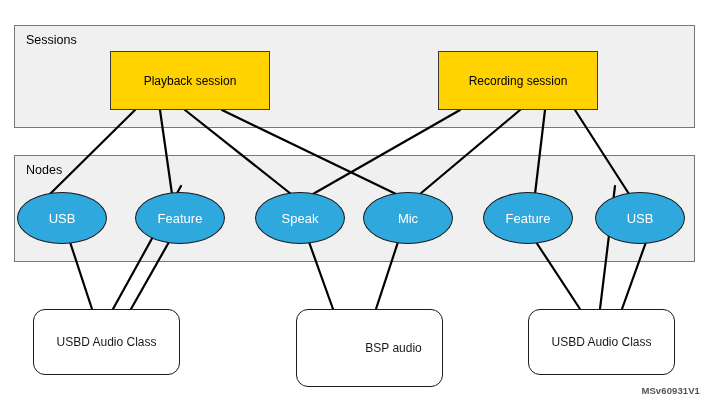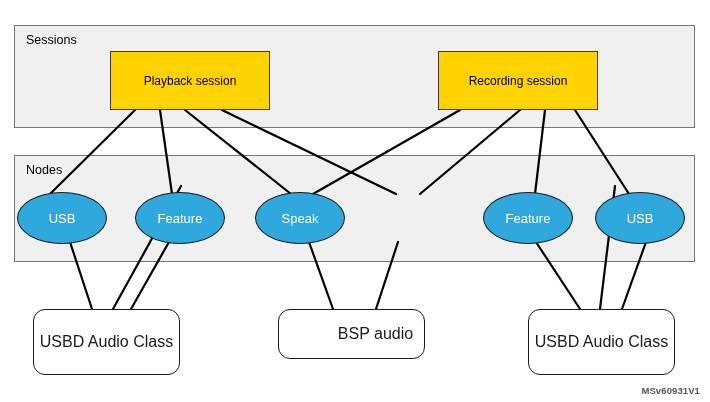--- a/index.html
+++ b/index.html
@@ -69,21 +69,21 @@
   }
   .driver-box {
     position: absolute;
     background: #ffffff;
     border: 1.8px solid #1a1a1a;
     border-radius: 12px;
     box-sizing: border-box;
     display: flex;
     align-items: center;
     justify-content: center;
-    font-size: 16px;
+    font-size: 12px;
     color: #1a1a1a;
     z-index: 5;
   }
   .watermark {
     position: absolute;
     right: 10px;
     bottom: 6px;
     font-size: 9.5px;
     color: #555555;
     letter-spacing: 0.1px;
@@ -131,31 +131,34 @@
 
   <div class="node-ellipse" id="node-usb-left" style="left: 17px; top: 192px; width: 90px; height: 52px;">
     <span>USB</span>
   </div>
   <div class="node-ellipse" id="node-feature-left" style="left: 135px; top: 192px; width: 90px; height: 52px;">
     <span>Feature</span>
   </div>
   <div class="node-ellipse" id="node-speak" style="left: 255px; top: 192px; width: 90px; height: 52px; text-align: center;">
     <span>Speak</span>
   </div>
+  <div class="node-ellipse" id="node-mic" style="left: 363px; top: 192px; width: 90px; height: 52px;">
+    <span>Mic</span>
+  </div>
   <div class="node-ellipse" id="node-feature-right" style="left: 483px; top: 192px; width: 90px; height: 52px;">
     <span>Feature</span>
   </div>
   <div class="node-ellipse" id="node-usb-right" style="left: 595px; top: 192px; width: 90px; height: 52px;">
     <span>USB</span>
   </div>
 
   <div class="driver-box" id="driver-usbd-left" style="left: 33px; top: 309px; width: 147px; height: 66px;">
     <span>USBD Audio Class</span>
   </div>
-  <div class="driver-box" id="driver-bsp-audio" style="left: 278px; top: 309px; width: 147px; height: 50px; padding-left: 48px;">
+  <div class="driver-box" id="driver-bsp-audio" style="left: 296px; top: 309px; width: 147px; height: 78px; padding-left: 48px;">
     <span>BSP audio</span>
   </div>
   <div class="driver-box" id="driver-usbd-right" style="left: 528px; top: 309px; width: 147px; height: 66px;">
     <span>USBD Audio Class</span>
   </div>
 
   <div class="watermark">MSv60931V1</div>
 
 </div>
 

